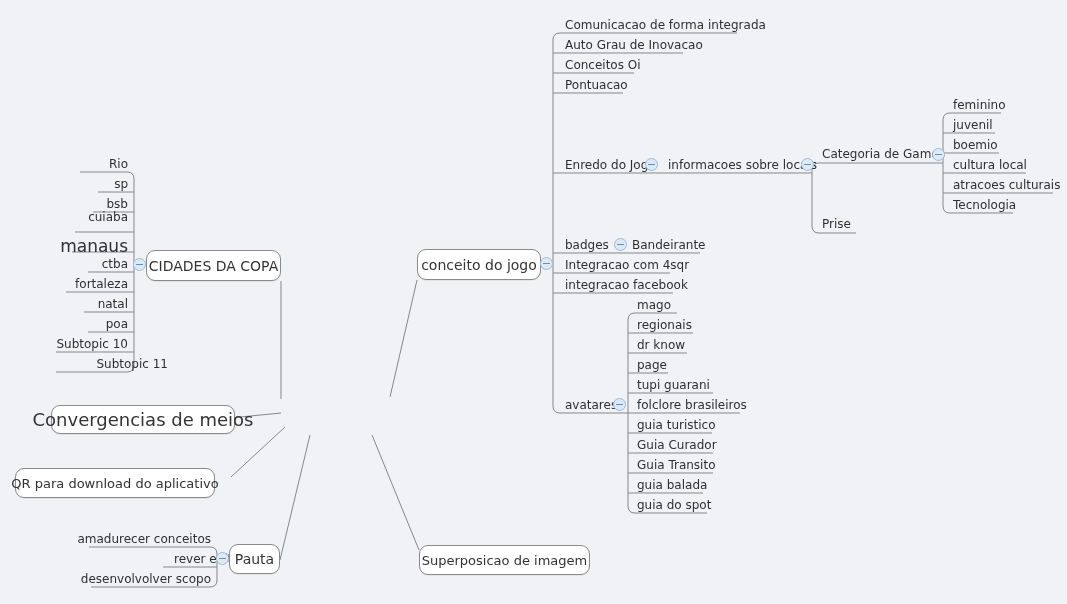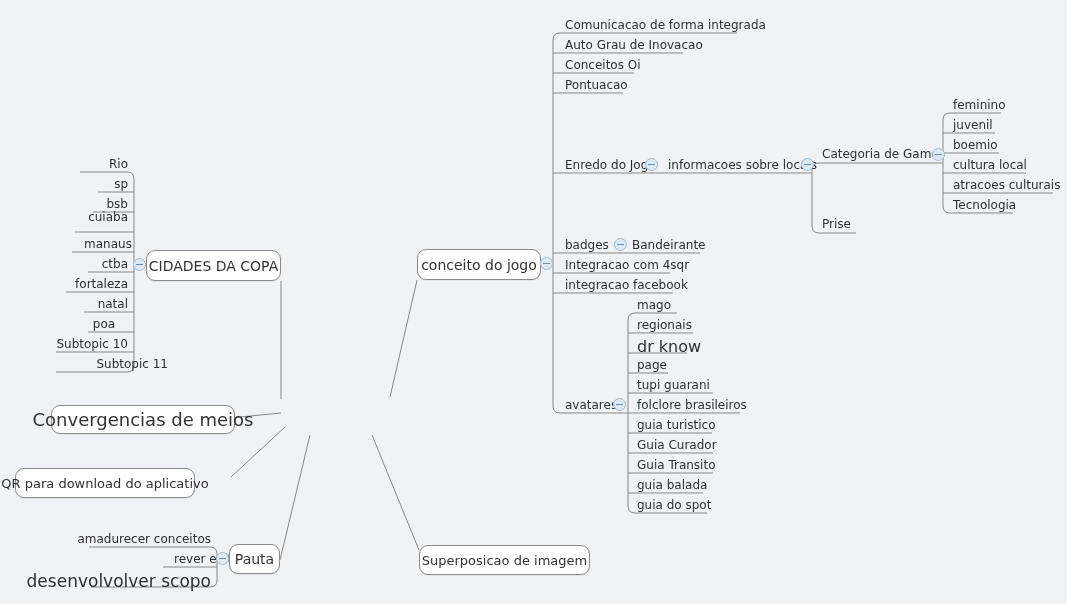--- a/index.html
+++ b/index.html
@@ -155,30 +155,30 @@
         <line x1="217" y1="559" x2="229" y2="559" stroke="#878787" stroke-width="1"></line>
         <line x1="541" y1="264" x2="553" y2="264" stroke="#878787" stroke-width="1"></line>
       </g>
   </svg>
 
   <div id="leaf-layer">
       <div class="leaf-label align-right" style="top: 158px; font-size: 12px; left: 0px; width: 128px; text-align: right;"><span>Rio</span></div>
       <div class="leaf-label align-right" style="top: 178px; font-size: 12px; left: 0px; width: 128px; text-align: right;"><span>sp</span></div>
       <div class="leaf-label align-right" style="top: 198px; font-size: 12px; left: 0px; width: 128px; text-align: right;"><span>bsb</span></div>
       <div class="leaf-label align-right" style="top: 211px; font-size: 12px; left: 0px; width: 128px; text-align: right;"><span>cuiaba</span></div>
-      <div class="leaf-label align-right" style="top: 238px; font-size: 12px; left: 0px; width: 128px; text-align: center; padding-left: 44px;"><span>manaus</span></div>
+      <div class="leaf-label align-right" style="top: 238px; font-size: 17px; left: 0px; width: 128px; text-align: right;"><span>manaus</span></div>
       <div class="leaf-label align-right" style="top: 258px; font-size: 12px; left: 0px; width: 128px; text-align: right;"><span>ctba</span></div>
       <div class="leaf-label align-right" style="top: 278px; font-size: 12px; left: 0px; width: 128px; text-align: right;"><span>fortaleza</span></div>
       <div class="leaf-label align-right" style="top: 298px; font-size: 12px; left: 0px; width: 128px; text-align: right;"><span>natal</span></div>
-      <div class="leaf-label align-right" style="top: 318px; font-size: 12px; left: 0px; width: 128px; text-align: center; margin-left: 40px;"><span>poa</span></div>
+      <div class="leaf-label align-right" style="top: 318px; font-size: 12px; left: 0px; width: 128px; text-align: right;"><span>poa</span></div>
       <div class="leaf-label align-right" style="top: 338px; font-size: 12px; left: 0px; width: 128px; text-align: right;"><span>Subtopic 10</span></div>
       <div class="leaf-label align-right" style="top: 358px; font-size: 12px; left: 0px; width: 128px; text-align: right; margin-left: 40px;"><span>Subtopic 11</span></div>
       <div class="leaf-label align-right" style="top: 533px; font-size: 12px; left: 0px; width: 211px; text-align: right;"><span>amadurecer conceitos</span></div>
       <div class="leaf-label align-right" style="top: 553px; font-size: 12px; left: 0px; width: 211px; text-align: right; padding-left: 32px;"><span>rever edital</span></div>
-      <div class="leaf-label align-right" style="top: 573px; font-size: 17px; left: 0px; width: 211px; text-align: right;"><span>desenvolvolver scopo</span></div>
+      <div class="leaf-label align-right" style="top: 573px; font-size: 12px; left: 0px; width: 211px; text-align: right;"><span>desenvolvolver scopo</span></div>
       <div class="leaf-label" style="top: 19px; font-size: 12px; left: 565px;"><span>Comunicacao de forma integrada</span></div>
       <div class="leaf-label" style="top: 39px; font-size: 12px; left: 565px;"><span>Auto Grau de Inovacao</span></div>
       <div class="leaf-label" style="top: 59px; font-size: 12px; left: 565px;"><span>Conceitos Oi</span></div>
       <div class="leaf-label" style="top: 79px; font-size: 12px; left: 565px;"><span>Pontuacao</span></div>
       <div class="leaf-label" style="top: 159px; font-size: 12px; left: 565px;"><span>Enredo do Jogo</span></div>
       <div class="leaf-label" style="top: 239px; font-size: 12px; left: 565px;"><span>badges</span></div>
       <div class="leaf-label" style="top: 259px; font-size: 12px; left: 565px;"><span>Integracao com 4sqr</span></div>
       <div class="leaf-label" style="top: 279px; font-size: 12px; left: 565px;"><span>integracao facebook</span></div>
       <div class="leaf-label" style="top: 399px; font-size: 12px; left: 565px;"><span>avatares</span></div>
       <div class="leaf-label" style="top: 159px; font-size: 12px; left: 668px;"><span>informacoes sobre locais</span></div>
@@ -186,38 +186,38 @@
       <div class="leaf-label" style="top: 218px; font-size: 12px; left: 822px;"><span>Prise</span></div>
       <div class="leaf-label" style="top: 99px; font-size: 12px; left: 953px;"><span>feminino</span></div>
       <div class="leaf-label" style="top: 119px; font-size: 12px; left: 953px;"><span>juvenil</span></div>
       <div class="leaf-label" style="top: 139px; font-size: 12px; left: 953px;"><span>boemio</span></div>
       <div class="leaf-label" style="top: 159px; font-size: 12px; left: 953px;"><span>cultura local</span></div>
       <div class="leaf-label" style="top: 179px; font-size: 12px; left: 953px;"><span>atracoes culturais</span></div>
       <div class="leaf-label" style="top: 199px; font-size: 12px; left: 953px;"><span>Tecnologia</span></div>
       <div class="leaf-label" style="top: 239px; font-size: 12px; left: 632px;"><span>Bandeirante</span></div>
       <div class="leaf-label" style="top: 299px; font-size: 12px; left: 637px;"><span>mago</span></div>
       <div class="leaf-label" style="top: 319px; font-size: 12px; left: 637px;"><span>regionais</span></div>
-      <div class="leaf-label" style="top: 339px; font-size: 16px; left: 637px;"><span>dr know</span></div>
+      <div class="leaf-label" style="top: 339px; font-size: 12px; left: 637px;"><span>dr know</span></div>
       <div class="leaf-label" style="top: 359px; font-size: 12px; left: 637px;"><span>page</span></div>
       <div class="leaf-label" style="top: 379px; font-size: 12px; left: 637px;"><span>tupi guarani</span></div>
       <div class="leaf-label" style="top: 399px; font-size: 12px; left: 637px;"><span>folclore brasileiros</span></div>
       <div class="leaf-label" style="top: 419px; font-size: 12px; left: 637px;"><span>guia turistico</span></div>
       <div class="leaf-label" style="top: 439px; font-size: 12px; left: 637px;"><span>Guia Curador</span></div>
       <div class="leaf-label" style="top: 459px; font-size: 12px; left: 637px;"><span>Guia Transito</span></div>
       <div class="leaf-label" style="top: 479px; font-size: 12px; left: 637px;"><span>guia balada</span></div>
       <div class="leaf-label" style="top: 499px; font-size: 12px; left: 637px;"><span>guia do spot</span></div>
     </div>
   <div id="node-layer">
       <div class="node-box" style="left: 146px; top: 250px; width: 135px; height: 31px; font-size: 14px;">
         <span>CIDADES DA COPA</span>
       </div>
       <div class="node-box" style="left: 51px; top: 405px; width: 184px; height: 29px; font-size: 18px;">
         <span>Convergencias de meios</span>
       </div>
-      <div class="node-box" style="left: 15px; top: 468px; width: 180px; height: 30px; font-size: 13px;">
+      <div class="node-box" style="left: 15px; top: 468px; width: 200px; height: 30px; font-size: 13px;">
         <span>QR para download do aplicativo</span>
       </div>
       <div class="node-box" style="left: 229px; top: 544px; width: 51px; height: 30px; font-size: 14px;">
         <span>Pauta</span>
       </div>
       <div class="node-box" style="left: 417px; top: 249px; width: 124px; height: 31px; font-size: 14px;">
         <span>conceito do jogo</span>
       </div>
       <div class="node-box" style="left: 419px; top: 545px; width: 171px; height: 30px; font-size: 13px;">
         <span>Superposicao de imagem</span>

